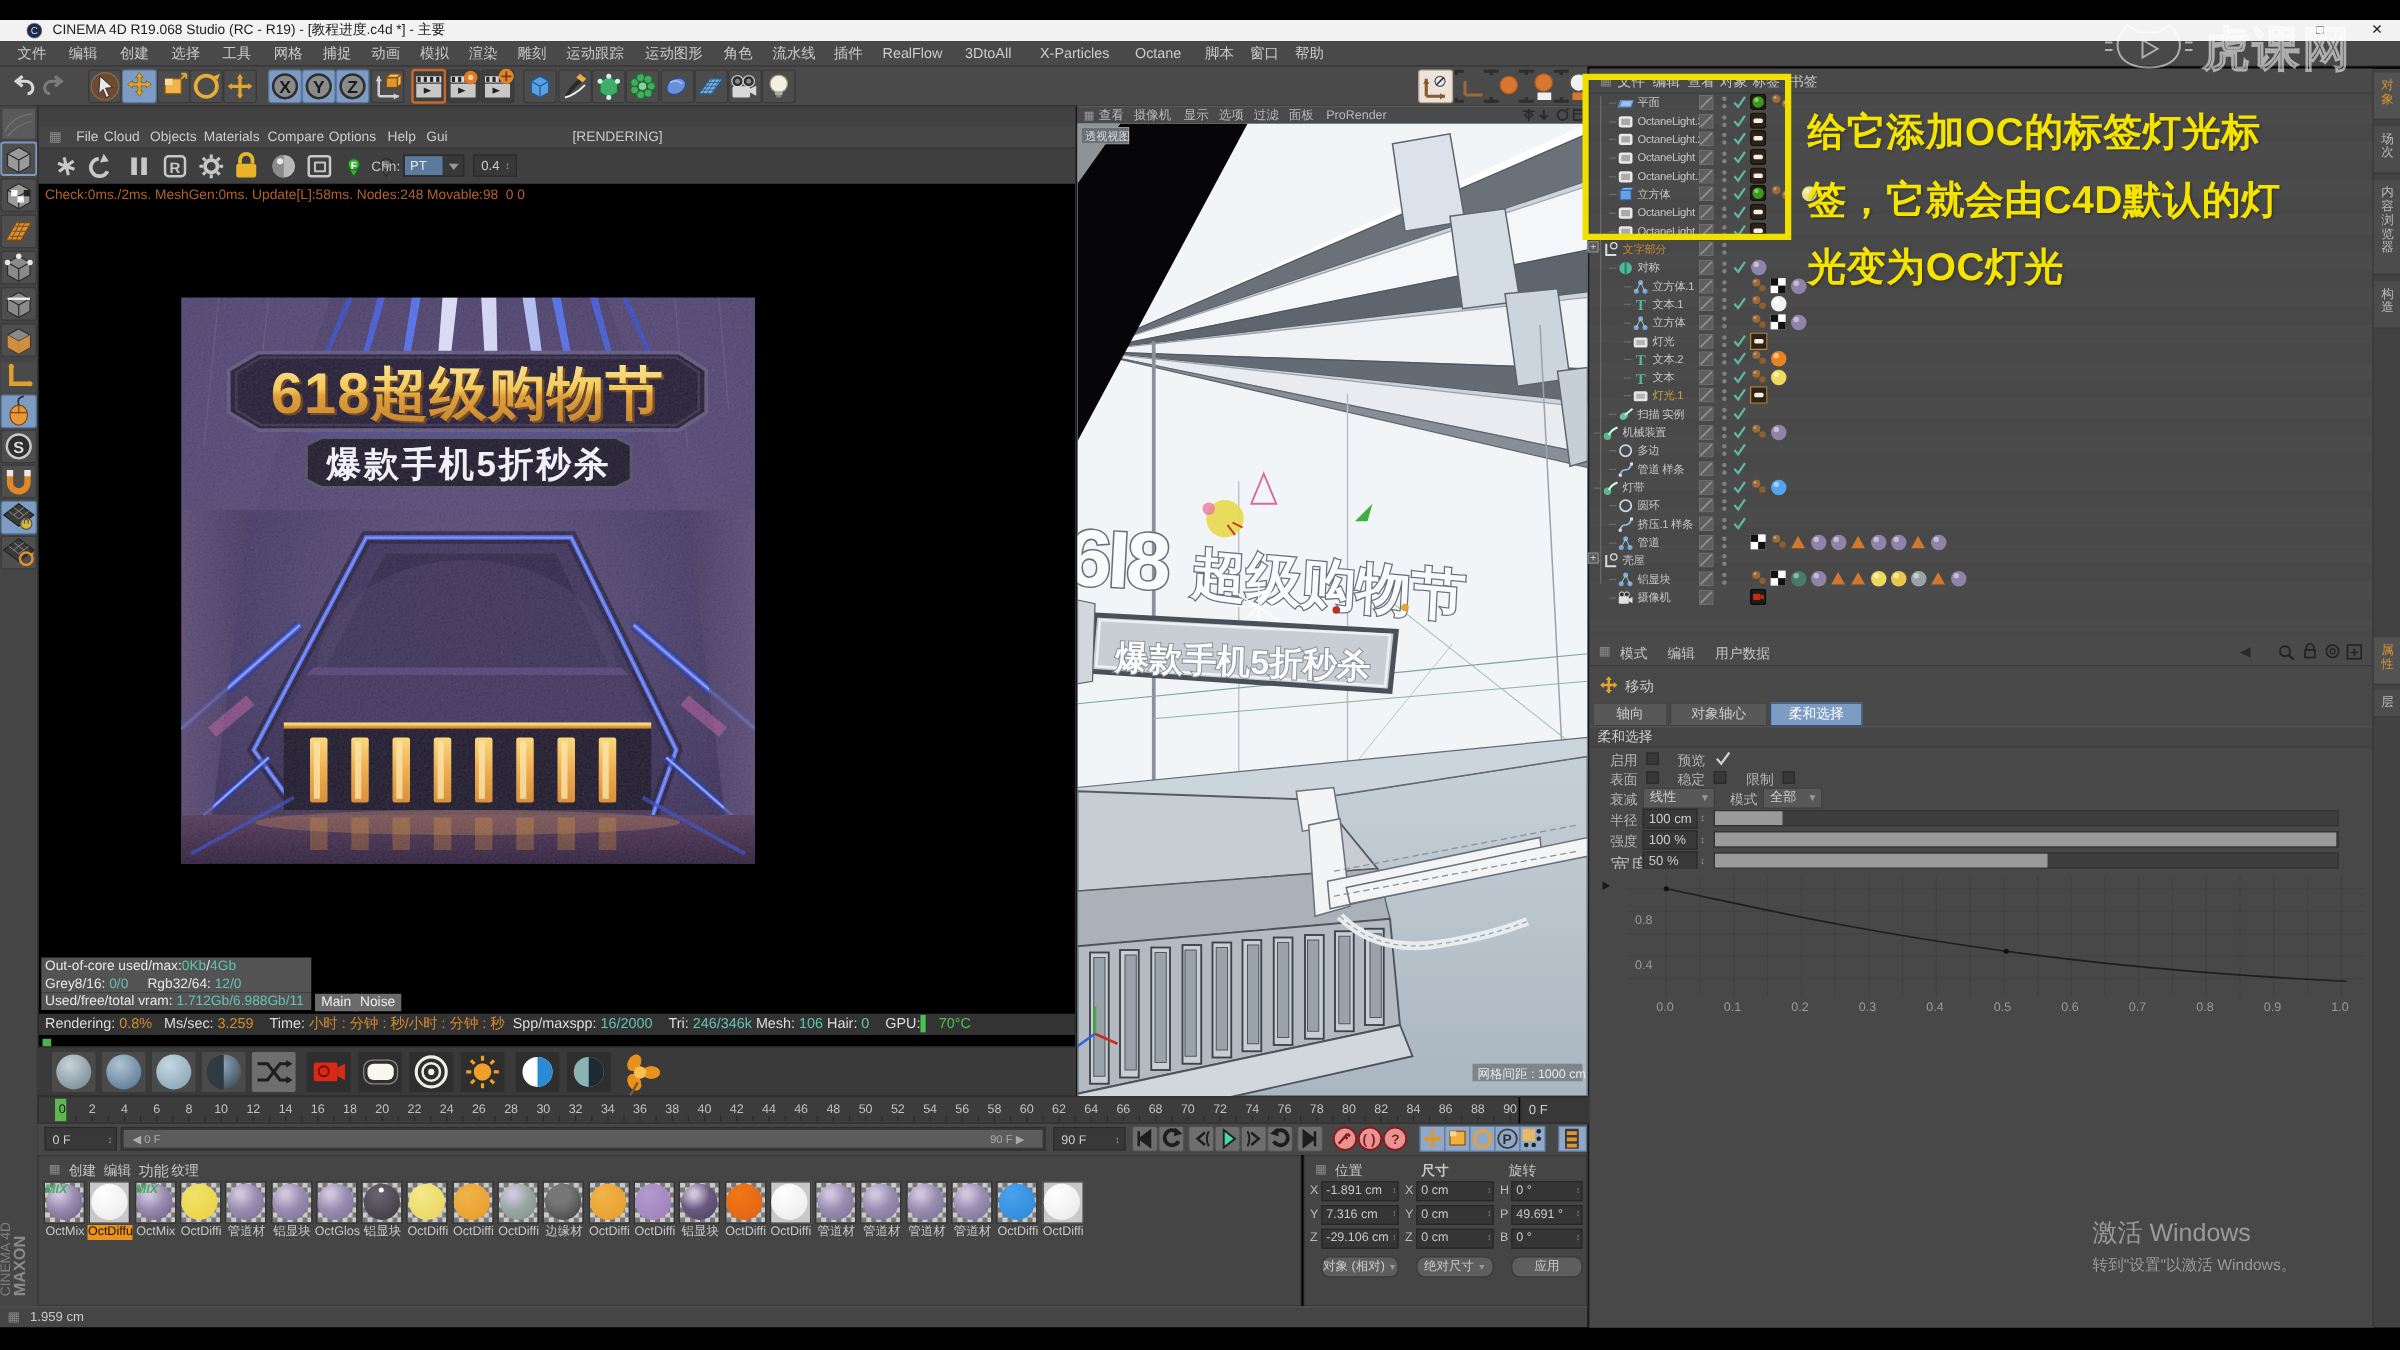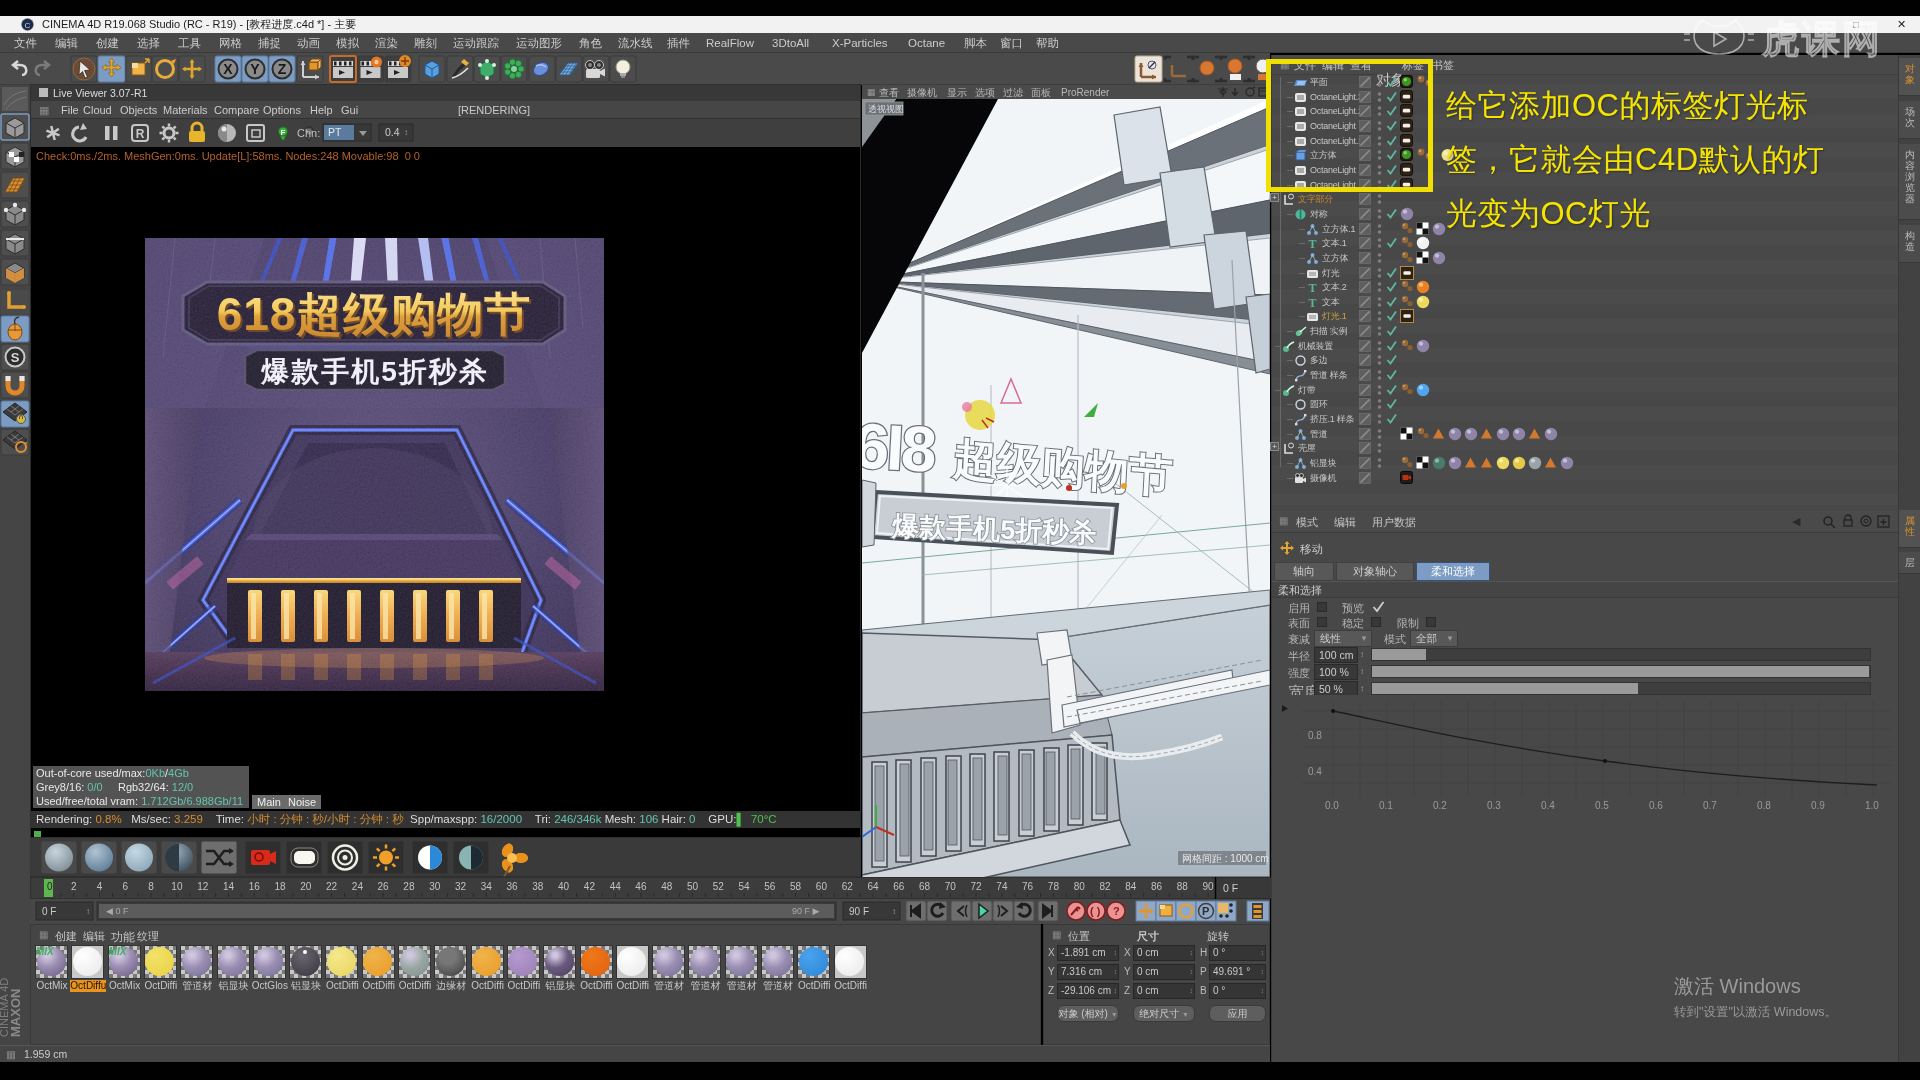--- a/index.html
+++ b/index.html
@@ -42,21 +42,21 @@
 
 #rpanel{left:1271px;top:55px;width:627px;height:1007px;background:#4a4a4a;border-left:1px solid #3a3a3a;}
 #rtabs{left:1898px;top:55px;width:22px;height:1007px;background:#424242;border-left:1px solid #383838;}
 .vtab{position:absolute;left:0;width:22px;background:#4c4c4c;color:#bbb;font-size:10px;line-height:11px;text-align:center;border-bottom:1px solid #383838;padding-top:5px;}
 .vtab.act{color:#d7912f;background:#525252;}
 
 .omrow{position:absolute;left:0;width:627px;height:15px;font-size:9px;letter-spacing:-0.25px;line-height:15px;color:#c6c6c6;}
 .omrow .nm{position:absolute;white-space:nowrap;}
 
 #ybox{left:1266px;top:59px;width:167px;height:133px;border:5px solid #f0e000;}
-.ytext{position:absolute;color:#f5e400;font-size:31px;font-weight:normal;white-space:nowrap;letter-spacing:0.5px;text-shadow:1px 1px 2px rgba(0,0,0,.35);}
+.ytext{position:absolute;color:#f5e400;font-size:31px;font-weight:bold;white-space:nowrap;letter-spacing:0.5px;text-shadow:1px 1px 2px rgba(0,0,0,.35);}
 
 #attr{left:1271px;top:505px;width:627px;height:557px;background:#484848;}
 
 #wm{left:1682px;top:14px;width:238px;height:46px;opacity:.85;}
 #actwin{left:1674px;top:973px;color:#9a9a9a;}
 </style>
 </head>
 <body>
 <div class="abs" id="topblack"></div>
 <div class="abs" id="titlebar">
@@ -263,24 +263,20 @@
 <rect x="1" y="344" width="28" height="26" rx="2" fill="#4e4e4e" stroke="#3a3a3a"></rect>
       <path d="M15 346 L27 355 L15 364 L3 355 Z" fill="#3a3a3a" stroke="#222"></path>
       <path d="M7 352 l8 6 M11 349 l8 6 M19 349 l-8 6 M23 352 l-8 6" stroke="#888" stroke-width="0.8"></path>
       <circle cx="21" cy="362" r="5" fill="none" stroke="#e09030" stroke-width="2"></circle>
       <path d="M24 358 l3 -1 -1 3Z" fill="#e09030"></path>
 <text x="20" y="952" font-size="13" font-weight="bold" fill="#8a8a8a" font-family="Liberation Sans" transform="rotate(-90 20 952)">MAXON</text>
 <text x="8" y="952" font-size="11" fill="#7e7e7e" font-family="Liberation Sans" transform="rotate(-90 8 952)">CINEMA 4D</text>
     </svg></div>
 
 <div class="abs" id="lv">
-  <div class="abs" id="lvtitle">
-      <span class="abs" style="left:8px;top:3px;width:9px;height:9px;background:#bbb;"></span>
-      <span class="abs txt" style="left:22px">Live Viewer 3.07-R1</span>
-    </div>
   <div class="abs" id="lvmenu">
     <span class="abs" style="left:8px;color:#888">▦</span>
     <span class="abs" style="left:30px">File</span>
       <span class="abs" style="left:52px">Cloud</span>
       <span class="abs" style="left:89px">Objects</span>
       <span class="abs" style="left:132px">Materials</span>
       <span class="abs" style="left:183px">Compare</span>
       <span class="abs" style="left:232px">Options</span>
       <span class="abs" style="left:279px">Help</span>
       <span class="abs" style="left:310px">Gui</span>
@@ -1013,21 +1009,21 @@
   </div>
 <div class="abs" id="botblack"></div>
 
 <div class="abs" id="rpanel">
     <div class="abs" style="left:0;top:0;width:627px;height:450px;background:repeating-linear-gradient(180deg,#4b4b4b 0px,#4b4b4b 14.65px,#484848 14.65px,#484848 29.3px);"></div>
 <div class="abs" style="left:0;top:0;width:627px;height:20px;background:#494949;border-bottom:1px solid #3e3e3e;"></div>
 <span class="abs" style="left:8px;color:#888;font-size:10px;top:4px">▦</span>
     <span class="abs txt" style="left:22px;top:3px;font-size:11px;color:#c6c6c6">文件</span>
     <span class="abs txt" style="left:50px;top:3px;font-size:11px;color:#c6c6c6">编辑</span>
     <span class="abs txt" style="left:78px;top:3px;font-size:11px;color:#c6c6c6">查看</span>
-    <span class="abs txt" style="left:104px;top:16px;font-size:15px;color:#c6c6c6">对象</span>
+    <span class="abs txt" style="left:104px;top:3px;font-size:11px;color:#c6c6c6">对象</span>
     <span class="abs txt" style="left:130px;top:3px;font-size:11px;color:#c6c6c6">标签</span>
     <span class="abs txt" style="left:160px;top:3px;font-size:11px;color:#c6c6c6">书签</span>
 <div class="abs" style="left:8px;top:22px;width:1px;height:390px;background:#6a6a6a;"></div>
 <div class="omrow" style="top:20.0px;">
       <span class="abs" style="left:15px;top:7px;width:6px;height:1px;background:#6a6a6a"></span>
       <span class="abs" style="left:22px;top:1px"><svg width="13" height="13" style="vertical-align:-2px">
           <rect x="1" y="4" width="11" height="6" fill="#5b8dd6" transform="skewX(-20)" transform-origin="6 7"></rect>
           <rect x="3" y="5" width="8" height="4" fill="#9fc0e8" transform="skewX(-20)" transform-origin="6 7"></rect>
         </svg></span>
       <span class="nm" style="left:38px;color:#c6c6c6">平面</span>

